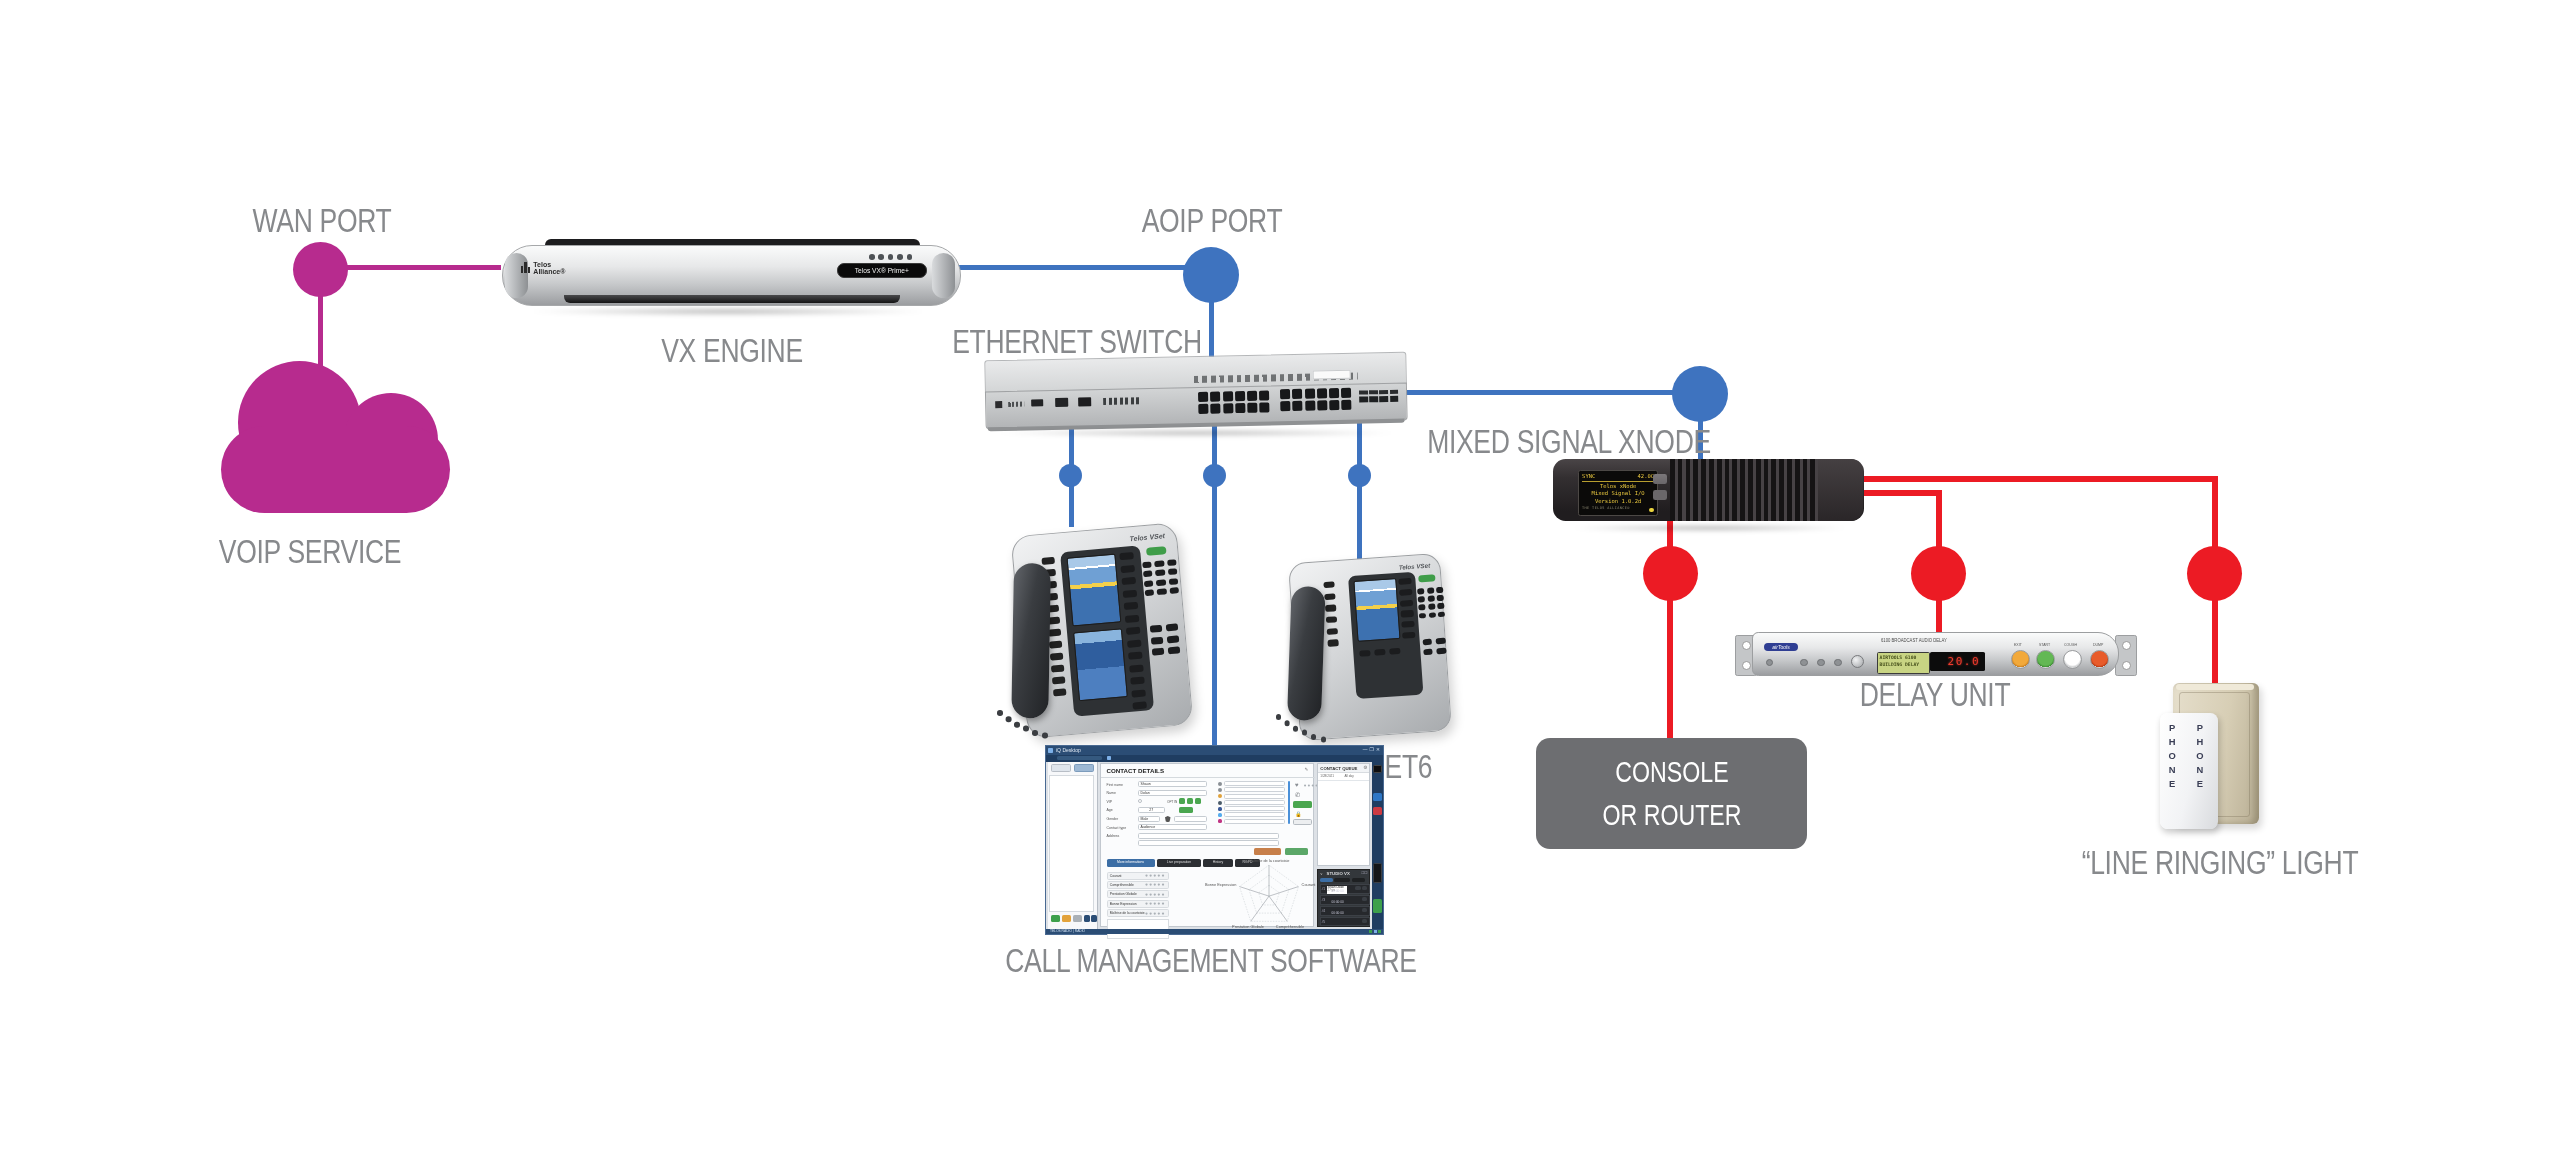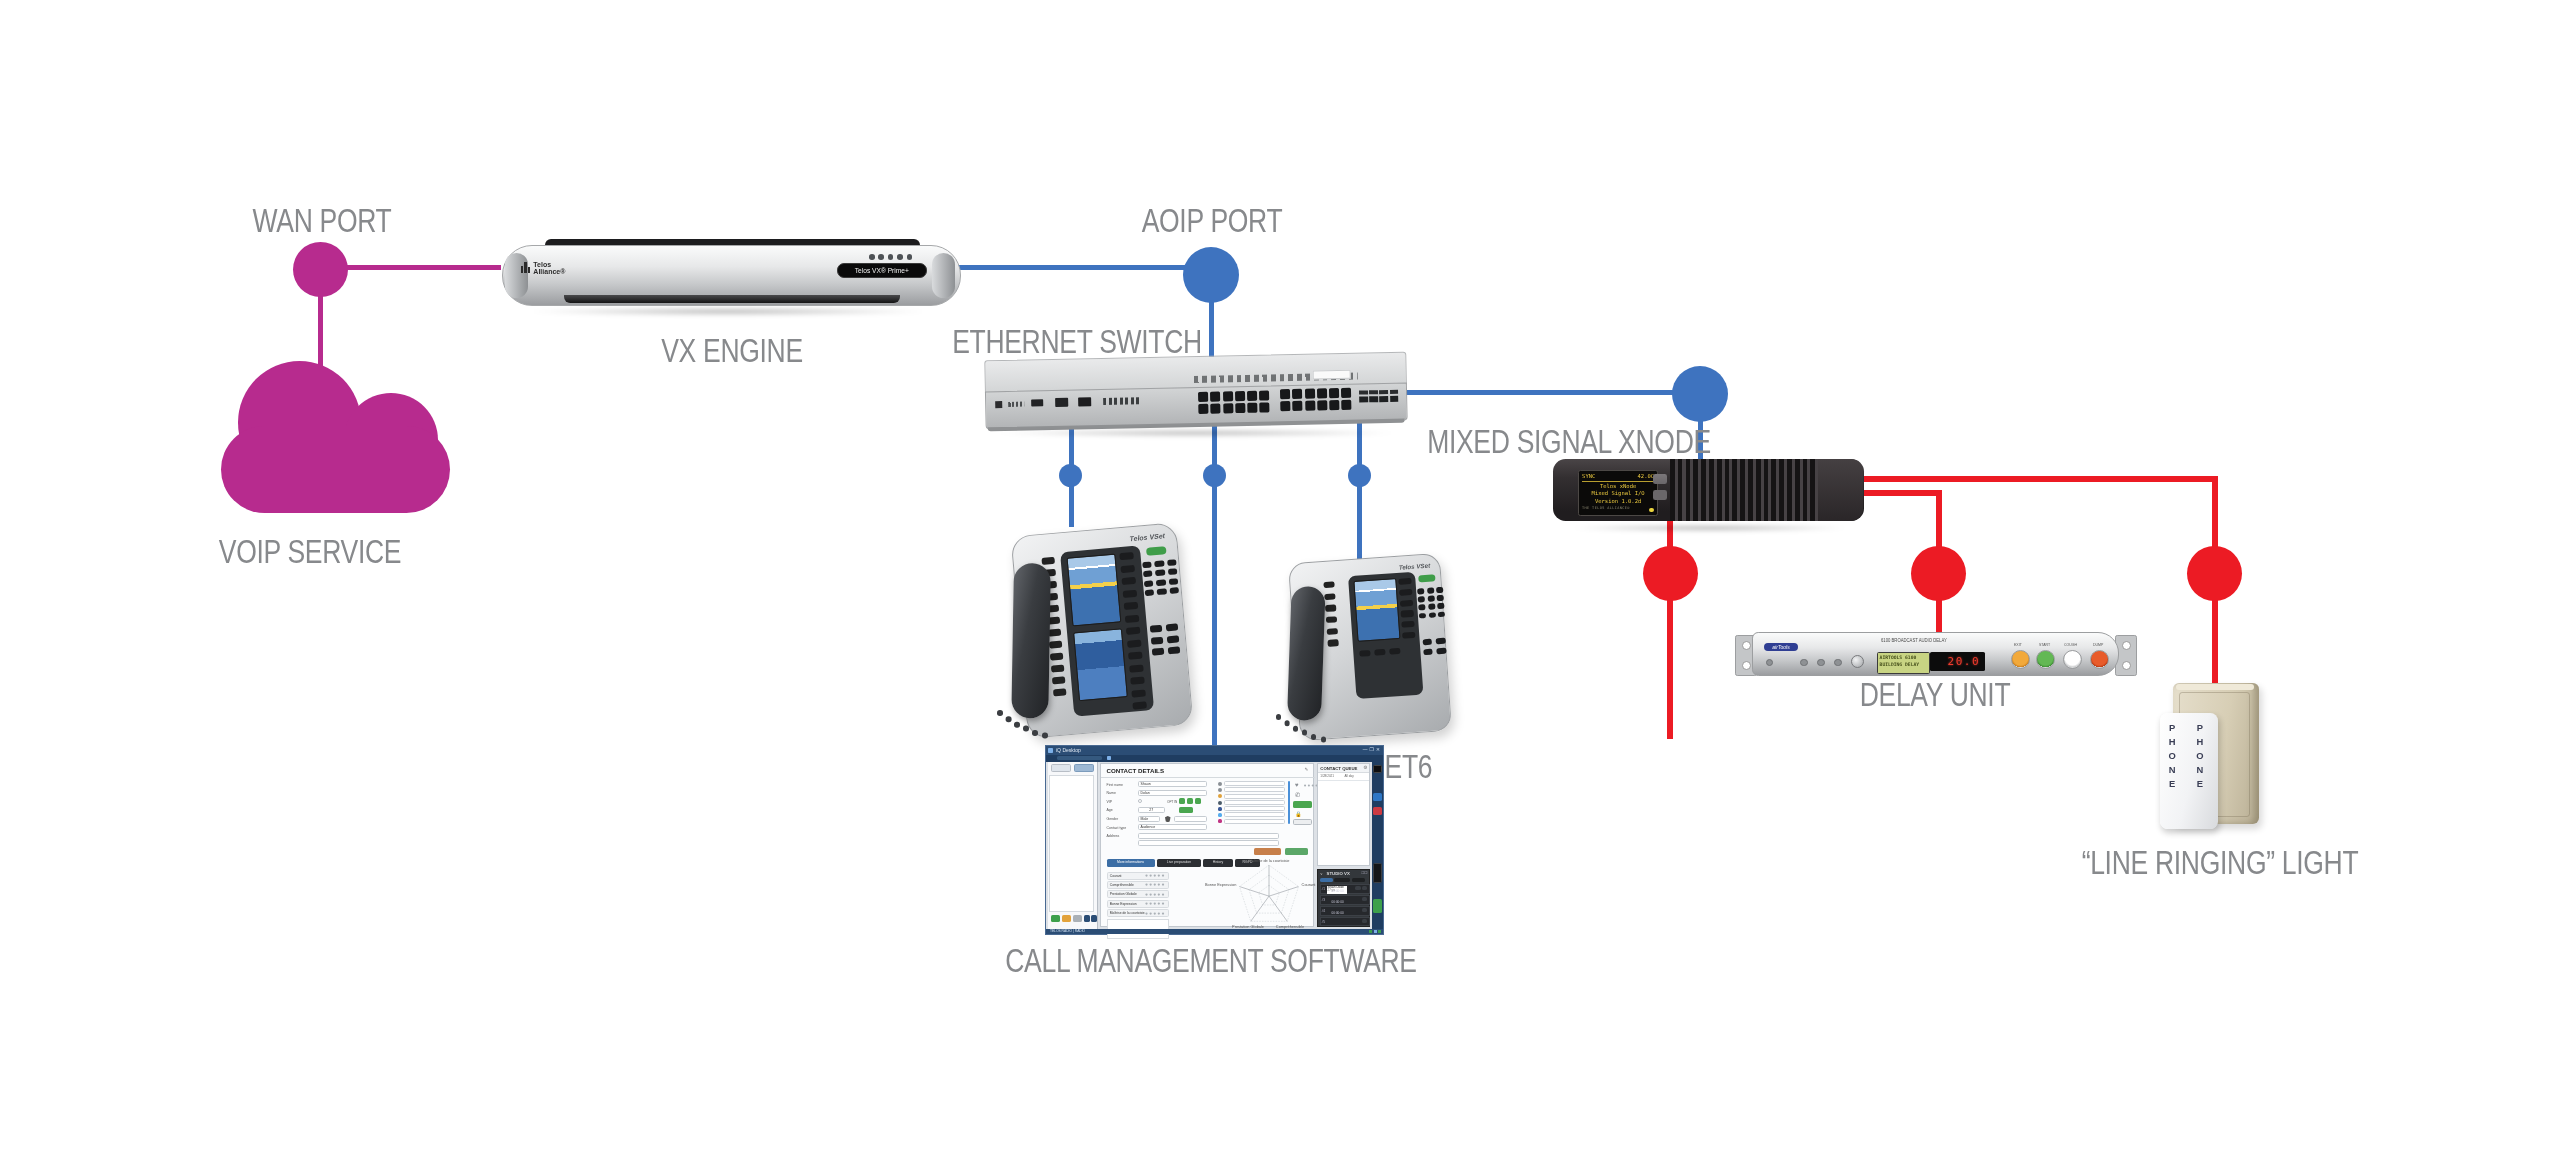--- a/index.html
+++ b/index.html
@@ -477,20 +477,24 @@
     </div>
 
     <div style="position:absolute;left:0;top:183px;width:337px;height:4.7px;background:#2b4d75;">
       <span style="position:absolute;left:3.9px;top:0.4px;font-size:3.3px;color:#cfe0f2;">TELOS RADIO | RADIO</span>
       <i style="position:absolute;right:11px;top:0.8px;width:3.1px;height:3.1px;background:#3da04c;"></i>
       <i style="position:absolute;right:6.2px;top:0.8px;width:3.1px;height:3.1px;background:#7db0e8;"></i>
       <i style="position:absolute;right:1.6px;top:0.8px;width:3.1px;height:3.1px;background:#3da04c;"></i>
     </div>
   </div>
 
+  <div style="position:absolute;left:1536px;top:738px;width:271px;height:111px;background:#6D6E71;border-radius:14px;display:flex;flex-direction:column;align-items:center;justify-content:center;">
+    <div style="color:#fff;font-size:29px;line-height:1.45;transform:scaleX(0.8);white-space:nowrap;">CONSOLE</div>
+    <div style="color:#fff;font-size:29px;line-height:1.45;transform:scaleX(0.8);white-space:nowrap;">OR ROUTER</div>
+  </div>
 
   <div style="position:absolute;left:1735px;top:624px;width:453px;height:59px;">
     <div style="position:absolute;left:0;top:11px;width:20px;height:39px;background:#c4c6c8;border:0.8px solid #9c9ea0;border-radius:2.3px;">
       <i style="position:absolute;left:5.5px;top:4.7px;width:7px;height:7px;border-radius:50%;background:#fff;border:0.8px solid #999;"></i>
       <i style="position:absolute;left:5.5px;top:25px;width:7px;height:7px;border-radius:50%;background:#fff;border:0.8px solid #999;"></i>
     </div>
     <div style="position:absolute;left:380px;top:11px;width:20px;height:39px;background:#c4c6c8;border:0.8px solid #9c9ea0;border-radius:2.3px;">
       <i style="position:absolute;left:5.5px;top:4.7px;width:7px;height:7px;border-radius:50%;background:#fff;border:0.8px solid #999;"></i>
       <i style="position:absolute;left:5.5px;top:25px;width:7px;height:7px;border-radius:50%;background:#fff;border:0.8px solid #999;"></i>
     </div>

